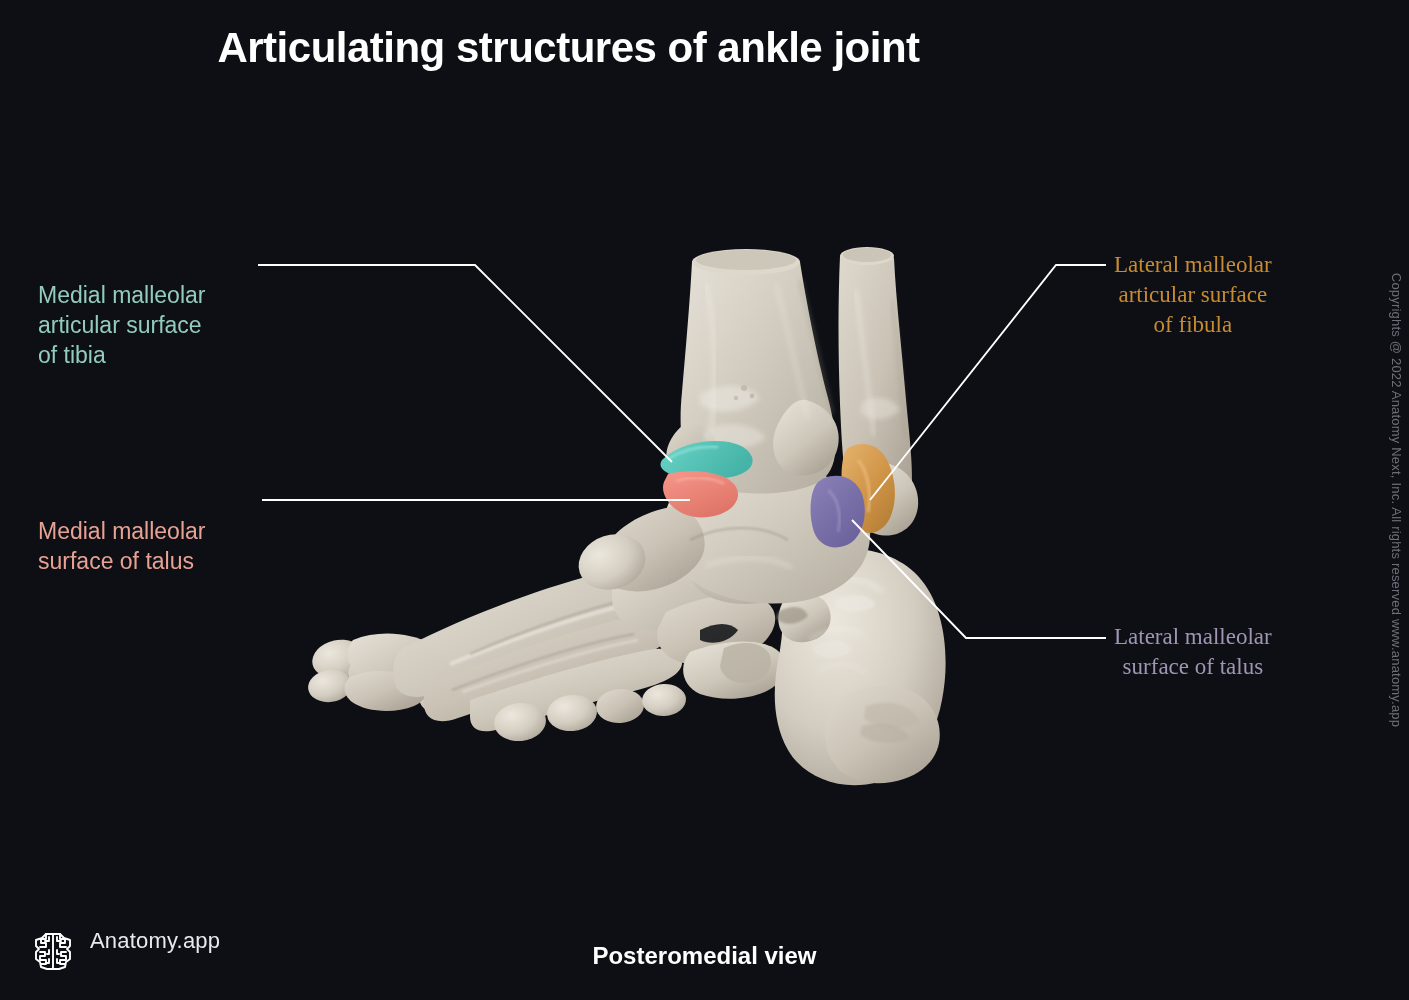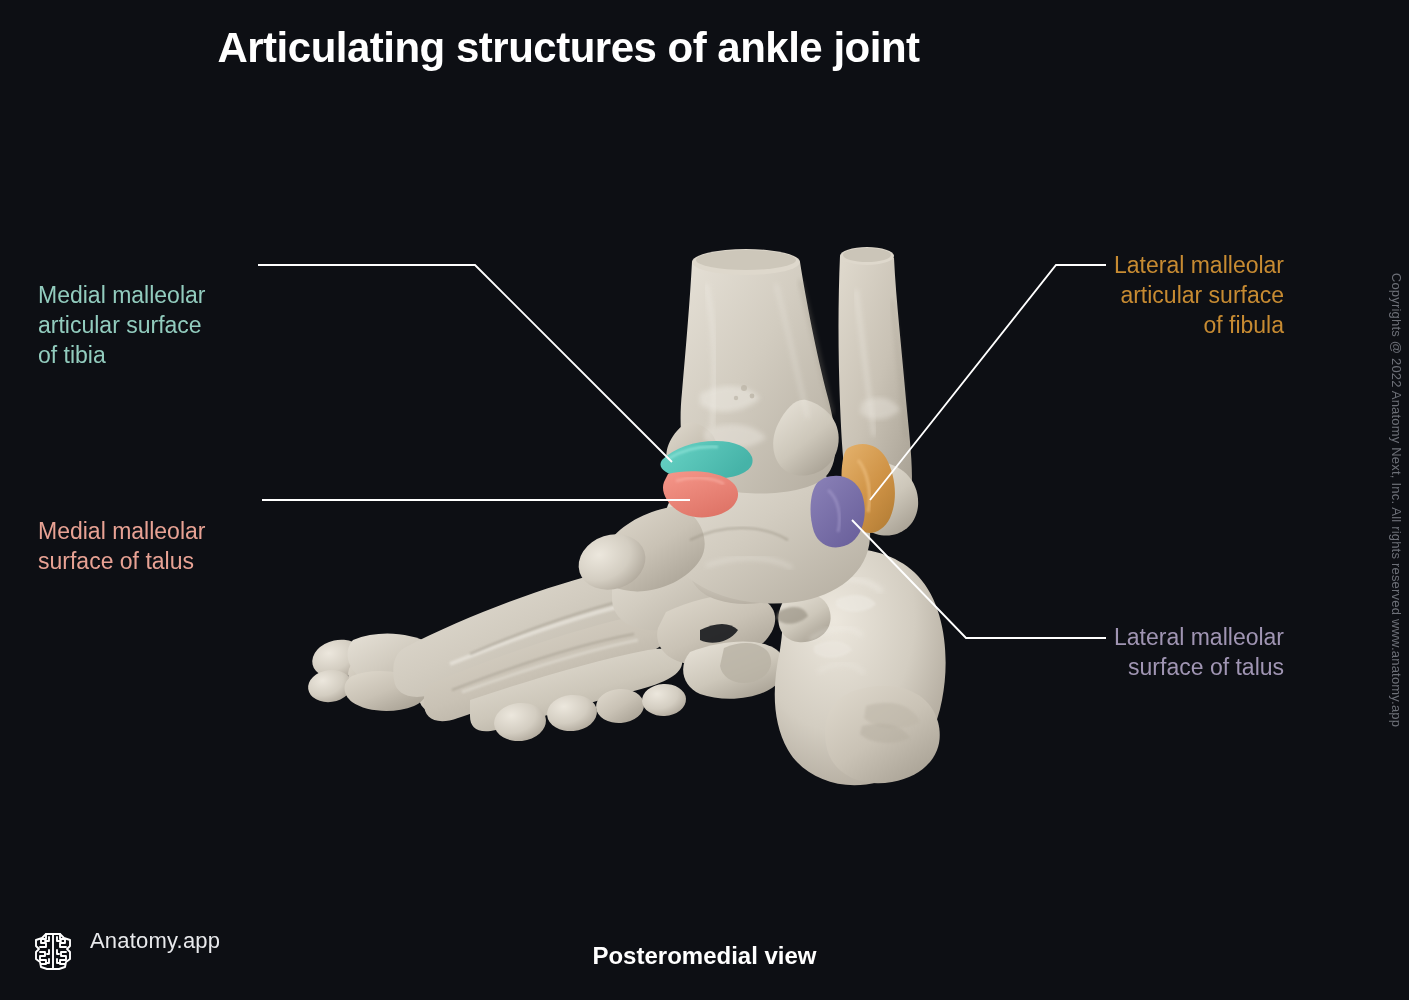--- a/index.html
+++ b/index.html
@@ -16,21 +16,21 @@
     text-align:center; color:#ffffff;
     font-size:42px; font-weight:bold; letter-spacing:-0.5px;
   }
 
   
   .label {
     position:absolute; font-size:23px; line-height:30px;
     font-weight:400; white-space:pre-line;
   }
   .label.left  { text-align:left;margin-top:30px; }
-  .label.right { text-align:right; }
+  .label.right { text-align:center;font-family:Liberation Serif, serif; }
 
   #label-tibia-art   { left:38px;  top:250px; color:#92ccbe; }
   #label-talus-med   { left:38px;  top:486px; color:#e8a294; }
   #label-fibula-art  { left:1114px;top:250px; color:#c78b32; }
   #label-talus-lat   { left:1114px;top:622px; color:#a095b3; }
 
   
   #copyright {
     position:absolute; right:-4px; top:0; height:1000px; width:34px;
   }

